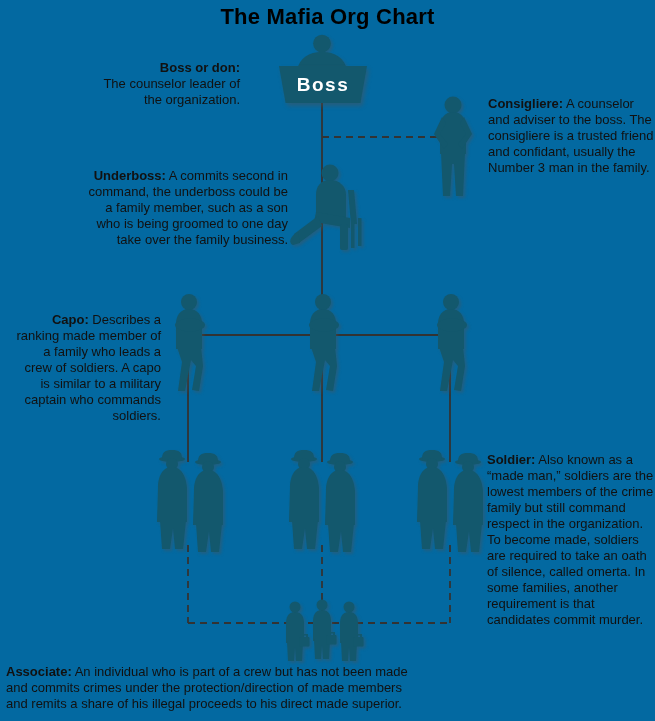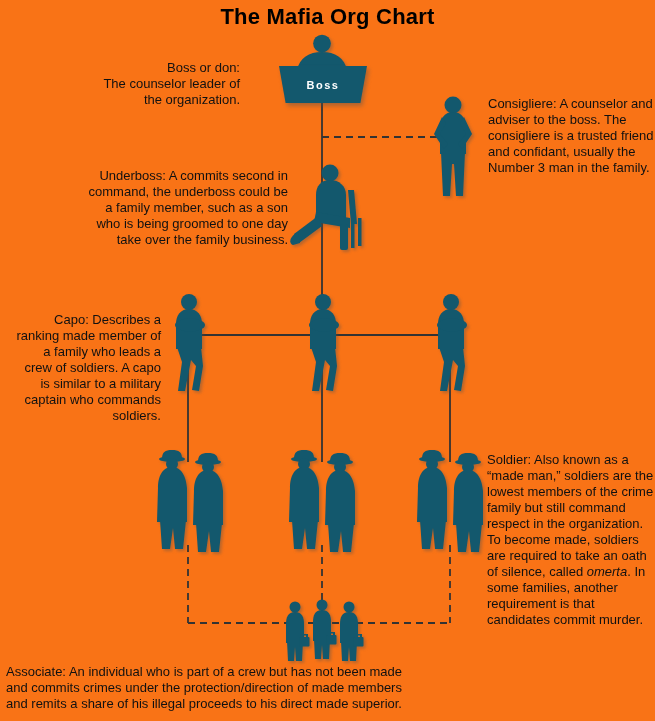--- a/index.html
+++ b/index.html
@@ -1,19 +1,19 @@
 <!DOCTYPE html>
 <html style="--figure: #13586d; --boss-box: #13586d; --boss-label: #ffffff; --line: #333333; --text: #111111; --title: #000000;"><head>
 <meta charset="utf-8">
 <style>
   html,body{margin:0;padding:0;background:#ffffff;}
   #stage{
     position:relative;
     width:655px;height:721px;
-    background:#f97316;
+    background:#0369a1;
     font-family:"Liberation Sans","DejaVu Sans",sans-serif;
     color:var(--text,#111);
     overflow:hidden;
   }
   .title{
     position:absolute;top:4px;left:0;width:655px;
     text-align:center;font-size:22px;font-weight:bold;
     color:var(--title,#000);letter-spacing:.2px;
   }
   
@@ -33,29 +33,29 @@
     filter:drop-shadow(2.5px 3px 2px rgba(80,80,80,.45));
   }
   .boss-box{
     width:100%;height:100%;
     background:var(--boss-box,#13586d);
     clip-path:polygon(0 0,100% 0,92.5% 100%,7.5% 100%);
     display:flex;align-items:center;justify-content:center;
   }
   .boss-box span{
     color:var(--boss-label,#ffffff);
-    font-weight:bold;font-size:11px;letter-spacing:1.5px;
+    font-weight:bold;font-size:19px;letter-spacing:1.5px;
   }
   
   .note{
     position:absolute;z-index:4;
     font-size:13px;line-height:16px;
   }
-  .note .term{font-weight:normal;}
-  .note .ital{font-style:italic;}
+  .note .term{font-weight:bold;}
+  .note .ital{}
   .align-r{text-align:right;}
   #note-boss{left:88px;top:60px;width:152px;}
   #note-consigliere{left:488px;top:96px;width:168px;}
   #note-underboss{left:86px;top:168px;width:202px;}
   #note-capo{left:16px;top:300px;width:145px;margin-top:12px;}
   #note-soldier{left:487px;top:452px;width:167px;}
   #note-associate{left:6px;top:664px;width:412px;}
   
   #fig-boss{left:294px;top:33px;width:56px;height:38px;z-index:2;}
   #fig-consigliere{left:432px;top:96px;width:42px;height:106px;}

